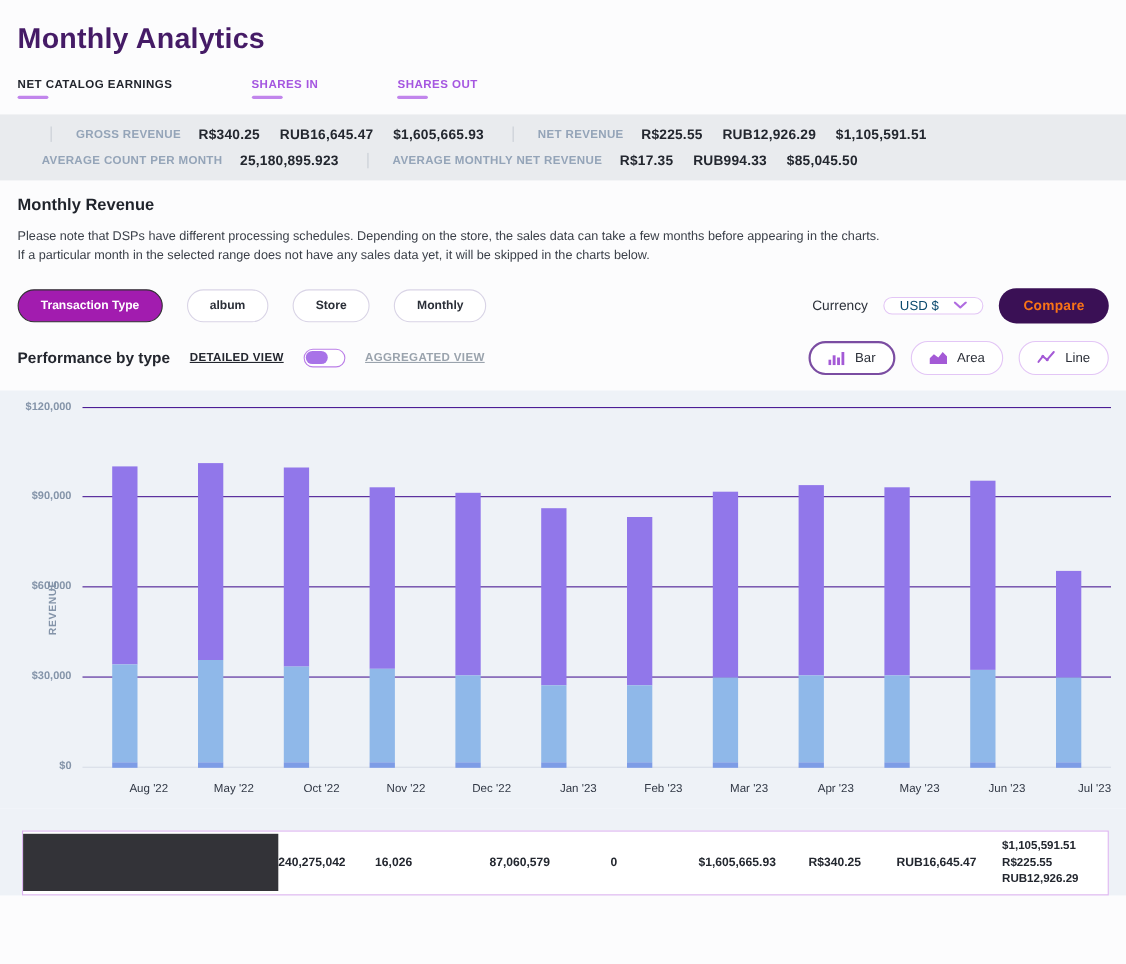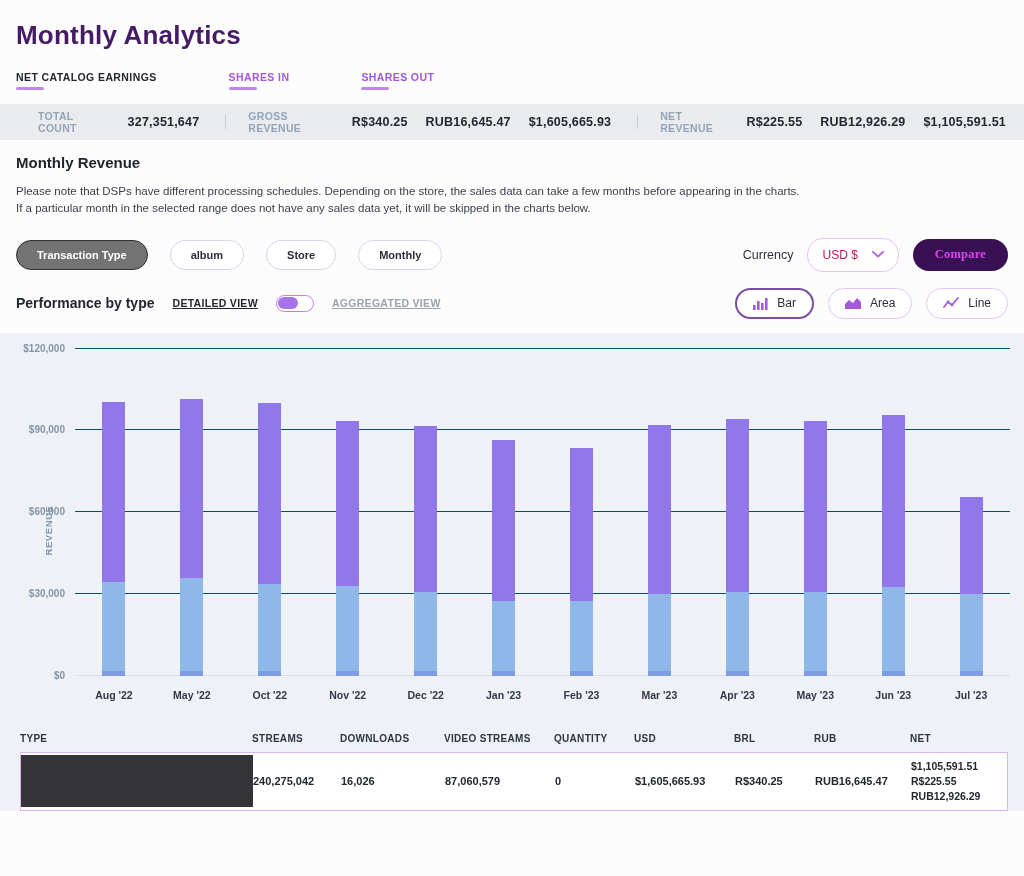--- a/index.html
+++ b/index.html
@@ -30,27 +30,27 @@
 
   
   .rev { padding:14px 16px 0 16px; }
   .rev-title { font-size:15px; font-weight:800; color:#1f232b; }
   .rev-note { margin-top:12px; font-size:11.5px; line-height:1.5; color:#3a3f48; }
 
   .controls-row { display:flex; align-items:center; justify-content:space-between; margin-top:20px; }
   .filters { display:flex; gap:22px; }
   .pill { height:30px; border-radius:16px; padding:0 20px; display:flex; align-items:center;
     font-size:11px; font-weight:700; cursor:pointer; background:#fff; border:1px solid #d9d4e6; color:#2b2f38; }
-  .pill.active { background:#737373; border-color:#323234; color:#fff; }
+  .pill.active { background:#a21caf; border-color:#323234; color:#fff; }
   .right-controls { display:flex; align-items:center; gap:14px; }
   .currency-label { font-size:12.5px; color:#2d323b; }
   .currency-select { display:flex; align-items:center; gap:14px; border:1px solid #e3c6f6; border-radius:16px;
-    background:#fff; height:34px; padding:0 14px; font-size:12px; color:#be185d; cursor:pointer; }
-  .compare-btn { height:32px; border:none; border-radius:17px; background:#3a1055; color:#d946ef;
-    font-size:12.5px; font-weight:800; padding:0 22px; cursor:pointer; font-family:Liberation Serif, serif; letter-spacing:.2px; }
+    background:#fff; height:16px; padding:0 14px; font-size:12px; color:#0c4a6e; cursor:pointer; }
+  .compare-btn { height:32px; border:none; border-radius:17px; background:#3a1055; color:#f97316;
+    font-size:12.5px; font-weight:800; padding:0 22px; cursor:pointer; font-family:Liberation Sans, sans-serif; letter-spacing:.2px; }
 
   .view-row { display:flex; align-items:center; justify-content:space-between; margin-top:16px; padding-bottom:10px; }
   .view-left { display:flex; align-items:center; gap:18px; }
   .view-title { font-size:14px; font-weight:800; color:#23262e; }
   .view-mode { font-size:10.5px; font-weight:800; letter-spacing:.3px;text-decoration:underline; }
   .view-mode.on { color:#23262e; }
   .view-mode.off { color:#9aa3ad; }
   .toggle { width:38px; height:17px; border:1.5px solid #bb7fe8; border-radius:10px; background:#fff;
     position:relative; cursor:pointer; }
   .toggle .knob { position:absolute; left:1px; top:1px; width:20px; height:12px; border-radius:7px; background:#a873e8; }
@@ -59,30 +59,30 @@
     border:1px solid #e3c6f6; padding:0 16px; font-size:12px; color:#2b2f38; cursor:pointer; }
   .ct-btn.active { border:2px solid #7b4da2; }
   .ct-btn svg { display:block; }
 
   
   .chart-panel { background:#eef2f7; margin-top:4px; padding:16px 14px 12px 0; }
   .chart-wrap { position:relative; margin-left:75px; }
   .ylabel { position:absolute; left:-52px; top:50%; transform:rotate(-90deg) translateX(0);
     transform-origin:center; font-size:9.5px; font-weight:800; letter-spacing:.6px; color:#8494a9; }
   .plot { position:relative; height:327px; }
-  .gridline { position:absolute; left:0; right:0; height:1px; background:#0c4a6e; }
+  .gridline { position:absolute; left:0; right:0; height:1px; background:#4c1d95; }
   .gridline.zero { background:#d7dde7; }
   .ytick { position:absolute; right:calc(100% + 10px); transform:translateY(-50%); font-size:10px;
     font-weight:700; color:#8494a9; white-space:nowrap; }
   .cols { position:absolute; inset:0; display:flex; }
   .col { flex:1; display:flex; flex-direction:column; align-items:center; justify-content:flex-end; }
   .bar { width:23px; display:flex; flex-direction:column; justify-content:flex-end; }
   .seg { width:100%; }
   .xlabels { display:flex; margin-top:13px; }
-  .xlab { flex:1; text-align:center; font-size:10.5px; font-weight:700; color:#313845; }
+  .xlab { flex:1; text-align:right; font-size:10.5px; font-weight:400; color:#313845; }
 
   
   .table-panel { background:#eef2f7; padding:20px 16px 0 20px; }
   .tgrid { display:grid; grid-template-columns:232px 88px 104px 110px 80px 100px 80px 96px 1fr; align-items:center; }
   .thead { margin-bottom:8px; }
   .th { font-size:10px; font-weight:800; letter-spacing:.3px; color:#2e3440; padding-right:6px; }
   .trow { background:#fff; margin-bottom:4px; min-height:52px; }
   .trow.totals { border:1px solid #ddb4f0; }
   .cell { font-size:11px; font-weight:700; color:#23272f; padding:6px 6px 6px 0; }
   .net-line { font-size:10.5px; font-weight:700; line-height:1.45; }
@@ -99,37 +99,46 @@
     <div class="title">Monthly Analytics</div>
     <div class="tabs">
       <div class="tab active">NET CATALOG EARNINGS</div>
       <div class="tab inactive">SHARES IN</div>
       <div class="tab inactive">SHARES OUT</div>
     </div>
   </div>
 
   <div class="stats">
       <div class="stats-row">
-        <div class="stat-group">
-          <span class="stat-label">TOTAL COUNT</span>
-          <span class="stat-val">327,351,647</span>
-        </div>
         <div class="stat-divider"></div>
         <div class="stat-group">
           <span class="stat-label">GROSS REVENUE</span>
           <span class="stat-val">R$340.25</span>
           <span class="stat-val">RUB16,645.47</span>
           <span class="stat-val">$1,605,665.93</span>
         </div>
         <div class="stat-divider"></div>
         <div class="stat-group">
           <span class="stat-label">NET REVENUE</span>
           <span class="stat-val">R$225.55</span>
           <span class="stat-val">RUB12,926.29</span>
           <span class="stat-val">$1,105,591.51</span>
+        </div>
+      </div>
+      <div class="stats-row">
+        <div class="stat-group">
+          <span class="stat-label">AVERAGE COUNT PER MONTH</span>
+          <span class="stat-val">25,180,895.923</span>
+        </div>
+        <div class="stat-divider"></div>
+        <div class="stat-group">
+          <span class="stat-label">AVERAGE MONTHLY NET REVENUE</span>
+          <span class="stat-val">R$17.35</span>
+          <span class="stat-val">RUB994.33</span>
+          <span class="stat-val">$85,045.50</span>
         </div>
       </div>
     </div>
 
   <div class="rev">
     <div class="rev-title">Monthly Revenue</div>
     <div class="rev-note">
       <div>Please note that DSPs have different processing schedules. Depending on the store, the sales data can take a few months before appearing in the charts.</div>
       <div>If a particular month in the selected range does not have any sales data yet, it will be skipped in the charts below.</div>
     </div>
@@ -307,31 +316,20 @@
           <div class="xlab">Mar '23</div>
           <div class="xlab">Apr '23</div>
           <div class="xlab">May '23</div>
           <div class="xlab">Jun '23</div>
           <div class="xlab">Jul '23</div>
         </div>
     </div>
   </div>
 
   <div class="table-panel">
-    <div class="tgrid thead">
-        <div class="th">TYPE</div>
-        <div class="th">STREAMS</div>
-        <div class="th">DOWNLOADS</div>
-        <div class="th">VIDEO STREAMS</div>
-        <div class="th">QUANTITY</div>
-        <div class="th">USD</div>
-        <div class="th">BRL</div>
-        <div class="th">RUB</div>
-        <div class="th">NET</div>
-      </div>
     <div>
         <div class="tgrid trow totals">
           <div class="type-cell dark"></div>
           <div class="cell">240,275,042</div>
           <div class="cell">16,026</div>
           <div class="cell">87,060,579</div>
           <div class="cell">0</div>
           <div class="cell">$1,605,665.93</div>
           <div class="cell">R$340.25</div>
           <div class="cell">RUB16,645.47</div>

